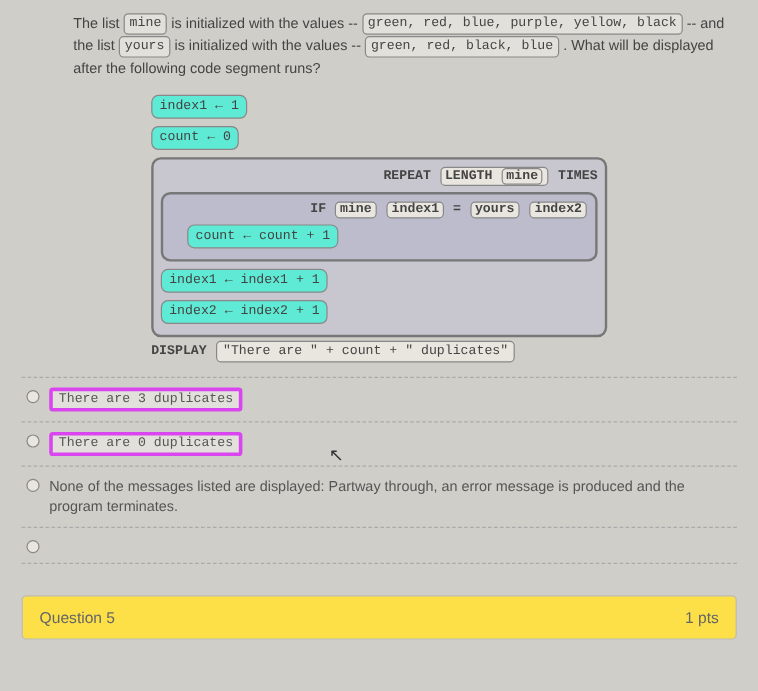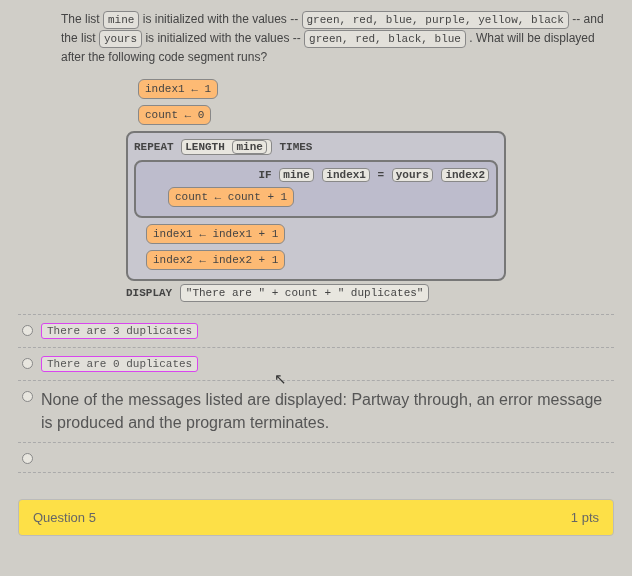--- a/index.html
+++ b/index.html
@@ -24,23 +24,23 @@
     background: #e2e0da;
     vertical-align: middle;
   }
   .code-area {
     margin: 6px auto 12px auto;
     width: 380px;
   }
   .code-block {
     border: 1px solid #888;
     border-radius: 6px;
-    background: #fdba74;
+    background: #5eead4;
     padding: 3px 6px;
-    margin: 3px 12px;
+    margin: 3px 0;
     font-family: "Courier New", monospace;
     font-size: 11px;
     display: inline-block;
     white-space: nowrap;
   }
   .code-inner-chip {
     display: inline-block;
     border: 1px solid #888;
     border-radius: 4px;
     padding: 0 3px;
@@ -52,20 +52,21 @@
     border-radius: 8px;
     background: #c8c7cf;
     padding: 4px 6px 6px 6px;
     margin: 3px 0;
   }
   .repeat-header {
     font-family: "Courier New", monospace;
     font-size: 11px;
     font-weight: bold;
     padding: 2px 0;
+    text-align: right;
   }
   .if-block {
     border: 2px solid #777;
     border-radius: 8px;
     background: #bdbccc;
     padding: 4px 6px 6px 6px;
     margin: 3px 0;
   }
   .if-header {
     font-family: "Courier New", monospace;
@@ -92,30 +93,30 @@
   }
   .radio {
     width: 11px; height: 11px;
     border: 1px solid #888;
     border-radius: 50%;
     background: #e8e6df;
     margin-top: 2px;
     flex-shrink: 0;
   }
   .option-chip {
-    border: 1px solid #d946ef;
+    border: 3px solid #d946ef;
     border-radius: 3px;
     padding: 1px 5px;
     font-family: "Courier New", monospace;
     font-size: 11px;
     background: #e2e0da;
     color: #555;
   }
   .option-plain {
-    font-size: 16px;
+    font-size: 12px;
     color: #555;
     line-height: 1.4;
   }
   .footer {
     margin-top: 26px;
     border: 1px solid #bbb;
     border-radius: 4px;
     background: #fde047;
     padding: 10px 14px;
     display: flex;

